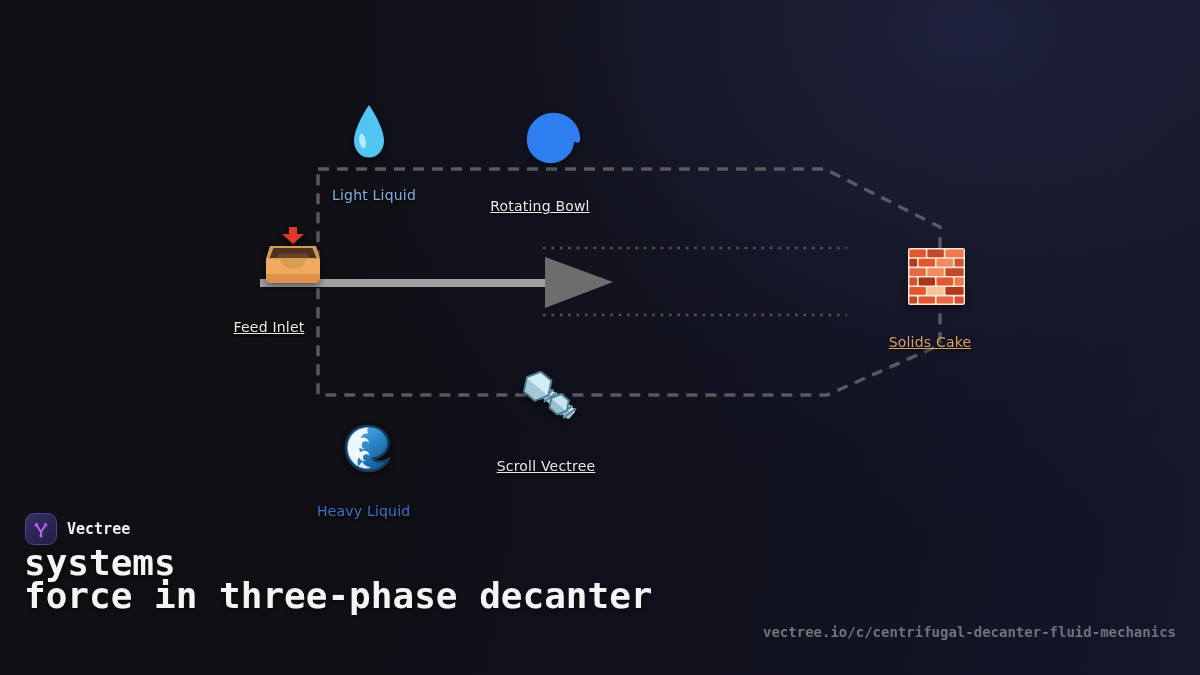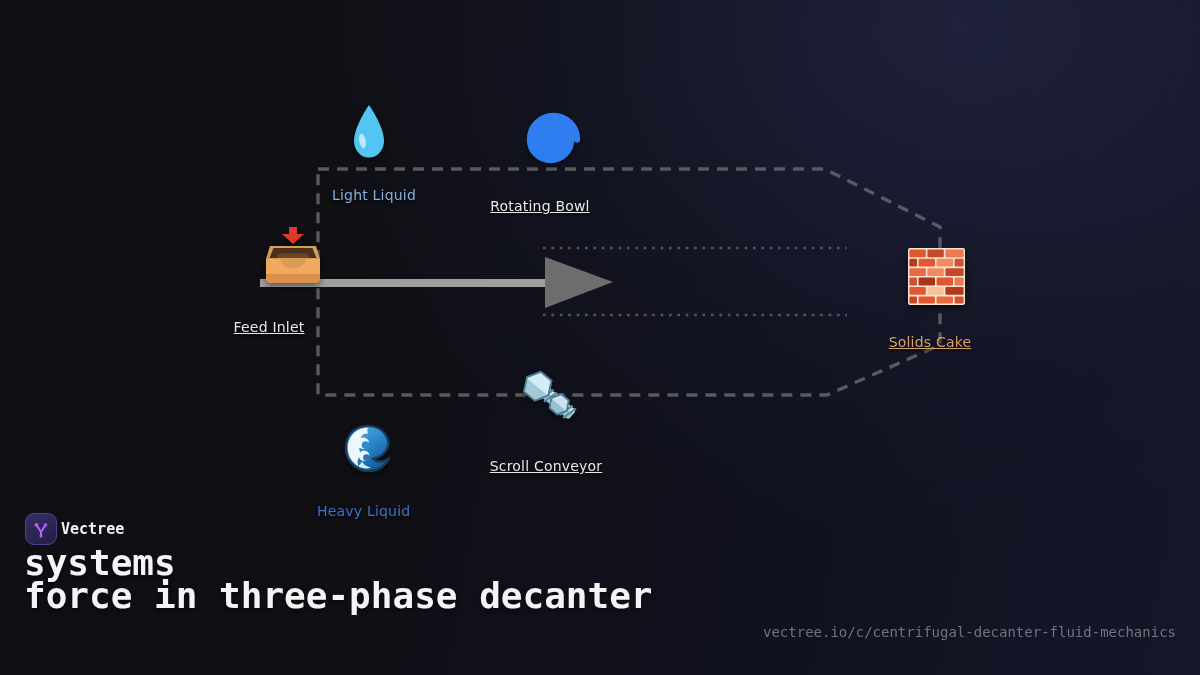--- a/index.html
+++ b/index.html
@@ -11,21 +11,21 @@
     font-family:"DejaVu Sans","Liberation Sans",sans-serif;
   }
   svg{display:block;}
   .layer{position:absolute;left:0;top:0;}
   .icon{position:absolute;filter:drop-shadow(0 3px 3px rgba(0,0,0,.45));}
   .node-label{
     position:absolute;font-size:14px;letter-spacing:.2px;color:#e8e8e8;
     text-shadow:0 2px 3px rgba(0,0,0,.7);white-space:pre;
   }
   .centered{transform:translateX(-50%);text-decoration:underline;}
-  .brand{position:absolute;left:25px;top:513px;display:flex;align-items:center;gap:4px;}
+  .brand{position:absolute;left:25px;top:513px;display:flex;align-items:center;gap:10px;}
   .logo{
     width:32px;height:32px;border-radius:9px;box-sizing:border-box;
     background:linear-gradient(140deg,#343064,#221d45);
     border:1px solid #4d4390;display:flex;align-items:center;justify-content:center;
   }
   .brand-name{font-family:"DejaVu Sans Mono","Liberation Mono",monospace;font-weight:bold;font-size:15px;color:#f2f2f4;}
   .title{
     position:absolute;left:24px;top:546px;width:720px;
     font-family:"DejaVu Sans Mono","Liberation Mono",monospace;
     font-weight:bold;font-size:36px;line-height:33px;color:#f4f4f6;
@@ -137,35 +137,35 @@
         <rect x="28.6" y="48.4" width="16.4" height="7.2" rx="1" fill="#e86a40"></rect>
         <rect x="46.6" y="48.4" width="9" height="7.2" rx="1" fill="#d05231"></rect>
       </g>
     </svg>
   </div>
 
   <div class="node-label centered" style="left: 269px; top: 311px; color: rgb(232, 232, 232); margin-top: 8px;">Feed Inlet</div>
   <div class="node-label" style="left: 312px; top: 187px; color: rgb(132, 174, 222); margin-left: 20px;">Light Liquid</div>
   <div class="node-label centered" style="left: 540px; top: 198px; color: rgb(232, 232, 232);">Rotating Bowl</div>
   <div class="node-label" style="left: 317px; top: 503px; color: rgb(61, 114, 200);">Heavy Liquid</div>
-  <div class="node-label centered" style="left: 546px; top: 458px; color: rgb(232, 232, 232);">Scroll Conveyor</div>
+  <div class="node-label centered" style="left: 546px; top: 458px; color: rgb(232, 232, 232);">Scroll Vectree</div>
   <div class="node-label centered" style="left: 930px; top: 334px; color: rgb(217, 163, 104); text-align: center;">Solids Cake</div>
 
   <div class="brand">
     <div class="logo">
       <svg width="20" height="20" viewBox="0 0 20 20">
         <path d="M10 17 L10 13 M10 13 L5.5 6 M10 13 L14.5 6" stroke="#b565f0" stroke-width="2.1" fill="none" stroke-linecap="round"></path>
         <circle cx="5.5" cy="6" r="1.9" fill="#d44ef0"></circle>
         <circle cx="14.5" cy="6" r="1.9" fill="#9a5cf5"></circle>
         <circle cx="10" cy="17" r="1.5" fill="#b565f0"></circle>
       </svg>
     </div>
     <div class="brand-name">Vectree</div>
   </div>
 
   <div class="title">
     <div>systems</div>
     <div>force in three-phase decanter</div>
   </div>
 
-  <div class="url" style="color: rgb(112, 115, 125);">vectree.io/c/centrifugal-decanter-fluid-mechanics</div>
+  <div class="url" style="color: rgb(112, 115, 125); font-weight: bold;">vectree.io/c/centrifugal-decanter-fluid-mechanics</div>
 
 </div>
 
 </body></html>

